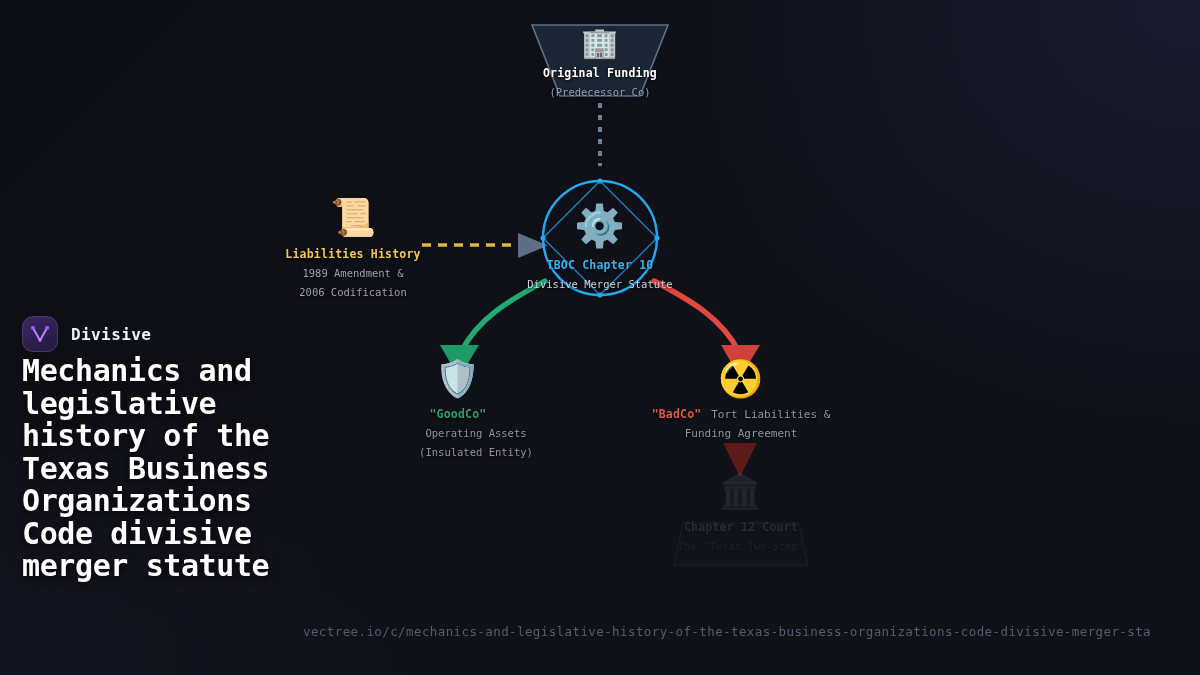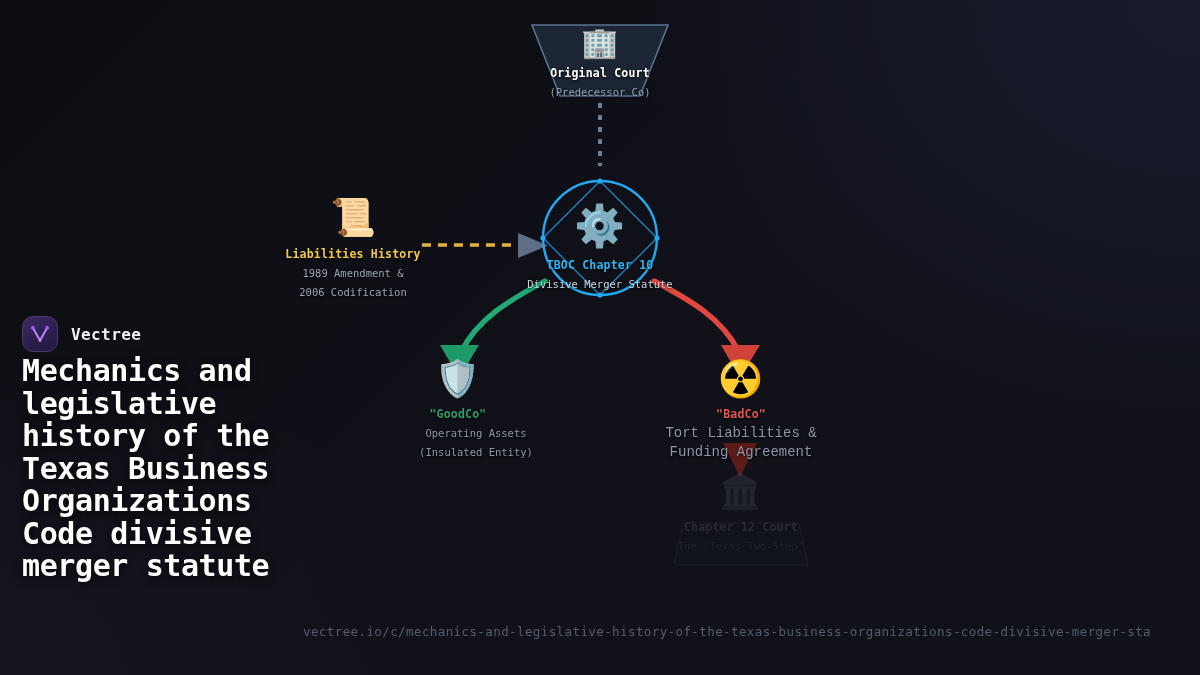--- a/index.html
+++ b/index.html
@@ -61,21 +61,21 @@
   
   #n-good { left:358px; top:361px; width:200px; }
   #n-good .glyph { font-size:36px; height:42px; }
   #n-good .label { font-size:11.5px; color:#2f9e6e; margin-top:9px; }
   #n-good .sub { font-size:10.5px; color:#8d97a5; margin-top:3px;padding-left:36px; }
 
   
   #n-bad { left:641px; top:361px; width:200px; }
   #n-bad .glyph { font-size:36px; height:42px; }
   #n-bad .label { font-size:11.5px; color:#e2584f; margin-top:9px; }
-  #n-bad .sub { font-size:14px; color:#8d97a5; margin-top:3px;font-family:Liberation Mono, monospace; }
+  #n-bad .sub { font-size:11px; color:#8d97a5; margin-top:3px; }
 
   
   #n-court { left:641px; top:474px; width:200px; height:100px; opacity:.10; }
   #n-court .trap { position:absolute; left:33px; top:48px; width:134px; height:44px; }
   #n-court .trap svg { width:134px; height:44px; display:block; }
   #n-court .inner { position:absolute; left:0; top:0; width:200px; }
   #n-court .glyph { font-size:34px; height:42px; }
   #n-court .label { font-size:11.5px; color:#ffffff; margin-top:6px; }
   #n-court .sub { font-size:10.5px; color:#9aa4b2; margin-top:4px; }
 
@@ -139,21 +139,21 @@
   </svg>
 
   <div class="node" id="n-origin">
     <div class="trap">
       <svg viewBox="0 0 200 74" preserveAspectRatio="none">
         <polygon points="32,1 168,1 140,72 60,72" fill="#1b2533" stroke="#5b728f" stroke-width="1.6"></polygon>
       </svg>
     </div>
     <div class="inner">
       <span class="glyph">🏢</span>
-      <span class="label">Original Court</span>
+      <span class="label">Original Funding</span>
       <span class="sub">(Predecessor Co)</span>
     </div>
   </div>
 
   <div class="node" id="n-leg">
     <span class="glyph">📜</span>
     <span class="label">Liabilities History</span>
     <span class="sub">1989 Amendment &amp;</span>
     <span class="sub">2006 Codification</span>
   </div>
@@ -205,20 +205,20 @@
 
   <div id="brand">
     <span class="mark">
       <svg viewBox="0 0 24 24">
         <path d="M4.2 5.2 L12 19 L19.8 5.2" fill="none" stroke="#c084fc" stroke-width="2.1" stroke-linecap="round" stroke-linejoin="round"></path>
         <circle cx="4.2" cy="5.2" r="2.1" fill="#a855f7"></circle>
         <circle cx="19.8" cy="5.2" r="2.1" fill="#a855f7"></circle>
         <circle cx="12" cy="19" r="1.5" fill="#c084fc"></circle>
       </svg>
     </span>
-    <span class="name">Vectree</span>
+    <span class="name">Divisive</span>
   </div>
 
   <div id="url">vectree.io/c/mechanics-and-legislative-history-of-the-texas-business-organizations-code-divisive-merger-sta</div>
 
   <div id="headline">Mechanics and legislative history of the Texas Business Organizations Code divisive merger statute</div>
 
 </div>
 
 </body></html>

